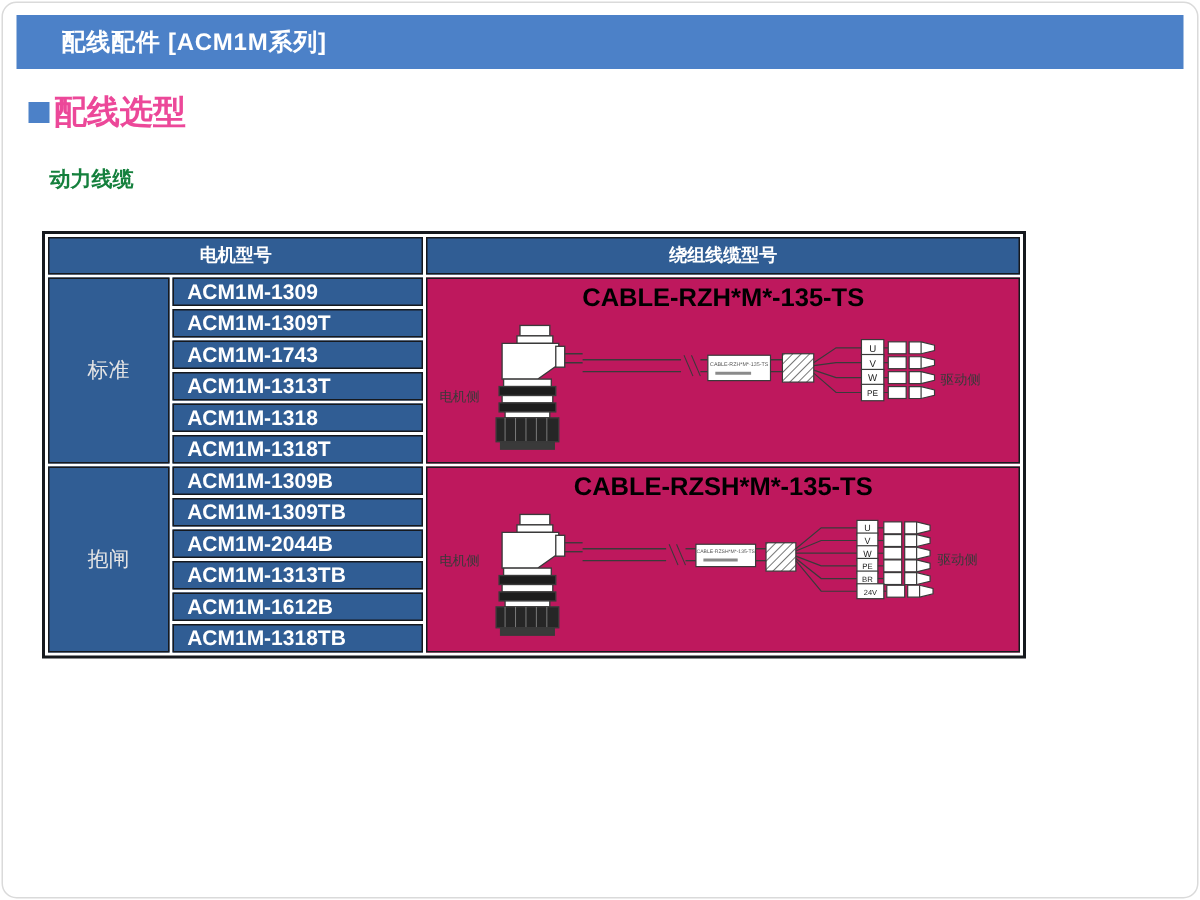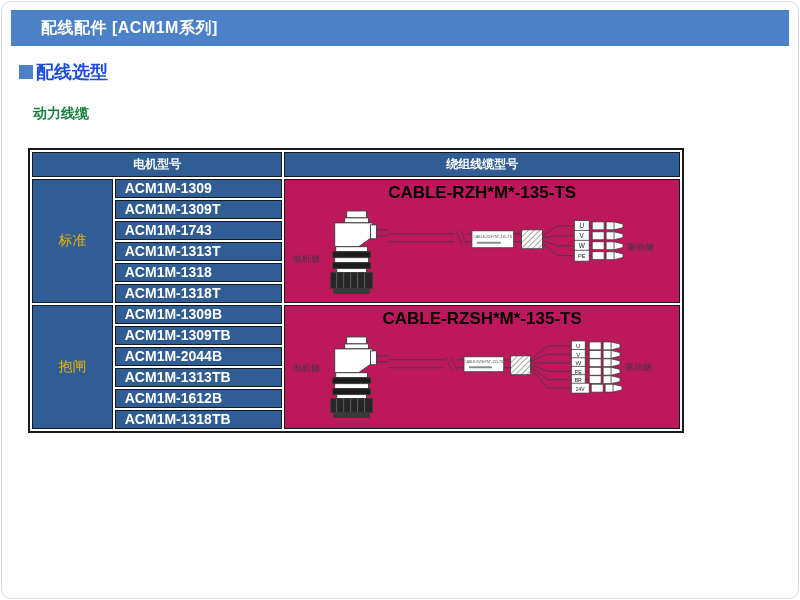--- a/index.html
+++ b/index.html
@@ -8,32 +8,32 @@
     font-family:"Liberation Sans","DejaVu Sans",sans-serif;
   }
   .page-frame{position:absolute;inset:1px;border:1px solid #dadada;border-radius:10px;pointer-events:none;}
   .top-bar{
     margin:10px 11px 0 11px;height:36px;background:#4c81c8;color:#ffffff;
     display:flex;align-items:center;padding-left:30px;box-sizing:border-box;
     font-size:16px;font-weight:700;letter-spacing:.5px;
   }
   .section-heading{
     margin:14px 0 0 19px;display:flex;align-items:center;gap:3px;
-    color:#1d4ed8;font-size:18px;font-weight:700;
+    color:#ec4899;font-size:22px;font-weight:700;
   }
   .section-bullet{width:14px;height:14px;background:#4c81c8;display:inline-block;}
   .subsection{margin:21px 0 0 33px;color:#15803d;font-size:14px;font-weight:700;}
   .table-wrap{margin:25px 0 0 28px;}
   table.spec{
     border-collapse:separate;border-spacing:2px;background:#fff;
     border:2px solid #16191e;table-layout:fixed;width:656px;
   }
   table.spec th,table.spec td{border:1px solid #16191e;overflow:hidden;}
   th.hdr{background:#305d94;color:#fff;font-size:12px;font-weight:700;height:23px;padding:0;}
-  td.group{background:#305d94;color:#eab308;font-size:14px;text-align:center;vertical-align:middle;}
+  td.group{background:#305d94;color:#e5e5e5;font-size:14px;text-align:center;vertical-align:middle;}
   td.model{
     background:#305d94;color:#fff;font-size:14px;font-weight:700;
     height:17px;line-height:17px;padding:0 16px 0 9px;white-space:nowrap;
   }
   td.diagram{background:#be185d;vertical-align:top;padding:0;}
   .cable-title{text-align:center;font-weight:700;font-size:17px;color:#000;padding-top:3px;line-height:20px;}
   .diag-svg{display:block;width:100%;}
   svg text{font-family:"Liberation Sans","DejaVu Sans",sans-serif;}
 </style>
 </head>

